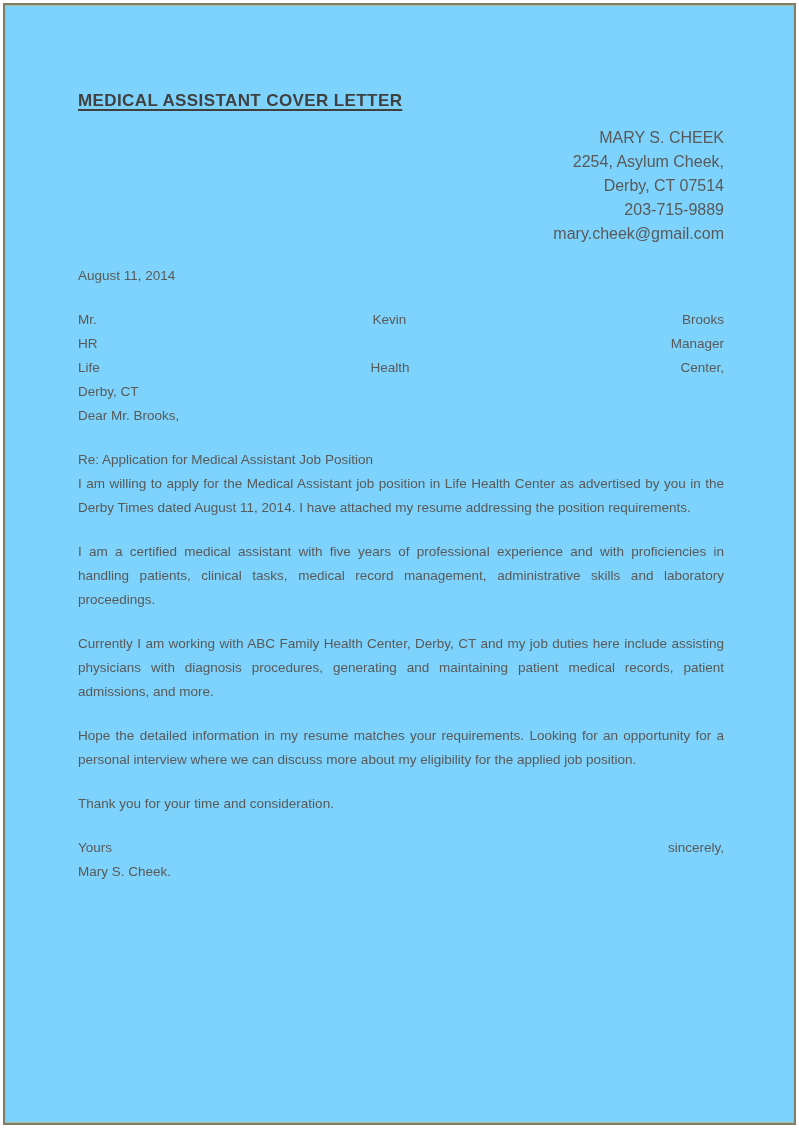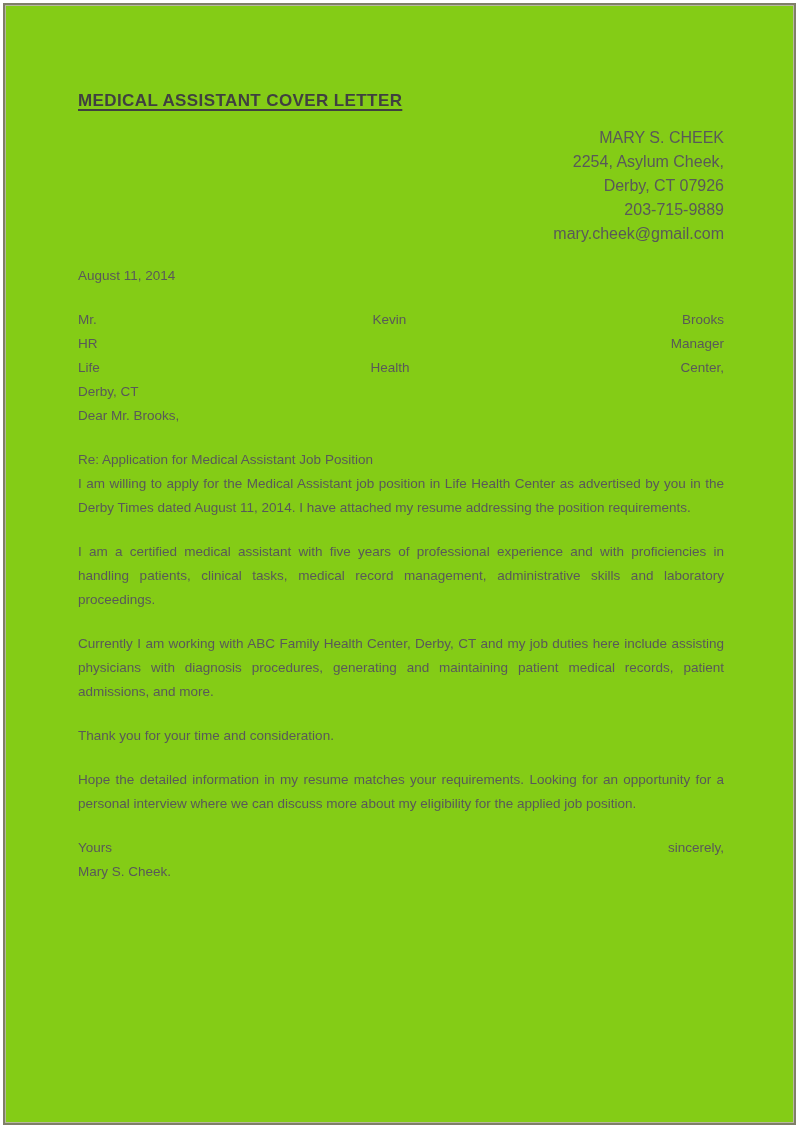--- a/index.html
+++ b/index.html
@@ -9,21 +9,21 @@
     height: 1128px;
     position: relative;
     font-family: "Liberation Sans", "DejaVu Sans", sans-serif;
   }
   .page {
     position: absolute;
     left: 3px; top: 3px;
     width: 793px; height: 1122px;
     border: 2px solid #7f7f68;
     box-shadow: inset 0 0 0 1px #b8b8a0;
-    background: #84cc16;
+    background: #7dd3fc;
     padding: 83px 70px 0 73px;
   }
   .title {
     font-size: 17px;
     line-height: 26px;
     font-weight: bold;
     color: #404040;
     letter-spacing: 0.4px;
     text-decoration: underline;
     text-decoration-thickness: 2px;
@@ -55,21 +55,21 @@
 </head>
 <body>
 
 <div class="page">
 
   <h1 class="title">MEDICAL ASSISTANT COVER LETTER</h1>
 
   <div class="contact">
     <div>MARY S. CHEEK</div>
     <div>2254, Asylum Cheek,</div>
-    <div>Derby, CT 07926</div>
+    <div>Derby, CT 07514</div>
     <div>203-715-9889</div>
     <div>mary.cheek@gmail.com</div>
   </div>
 
   <div class="body-text date">August 11, 2014</div>
 
   <div class="body-text block">
     <div class="jline">
       <span>Mr.</span>
       <span>Kevin</span>
@@ -90,23 +90,23 @@
 
   <div class="body-text block">
     <div>Re: Application for Medical Assistant Job Position</div>
     <div class="para">I am willing to apply for the Medical Assistant job position in Life Health Center as advertised by you in the Derby Times dated August 11, 2014. I have attached my resume addressing the position requirements.</div>
   </div>
 
   <div class="body-text block para">I am a certified medical assistant with five years of professional experience and with proficiencies in handling patients, clinical tasks, medical record management, administrative skills and laboratory proceedings.</div>
 
   <div class="body-text block para">Currently I am working with ABC Family Health Center, Derby, CT and my job duties here include assisting physicians with diagnosis procedures, generating and maintaining patient medical records, patient admissions, and more.</div>
 
+  <div class="body-text block para">Hope the detailed information in my resume matches your requirements. Looking for an opportunity for a personal interview where we can discuss more about my eligibility for the applied job position.</div>
+
   <div class="body-text block">Thank you for your time and consideration.</div>
-
-  <div class="body-text block para">Hope the detailed information in my resume matches your requirements. Looking for an opportunity for a personal interview where we can discuss more about my eligibility for the applied job position.</div>
 
   <div class="body-text block">
     <div class="jline">
       <span>Yours</span>
       <span>sincerely,</span>
     </div>
     <div>Mary S. Cheek.</div>
   </div>
 
 </div>

